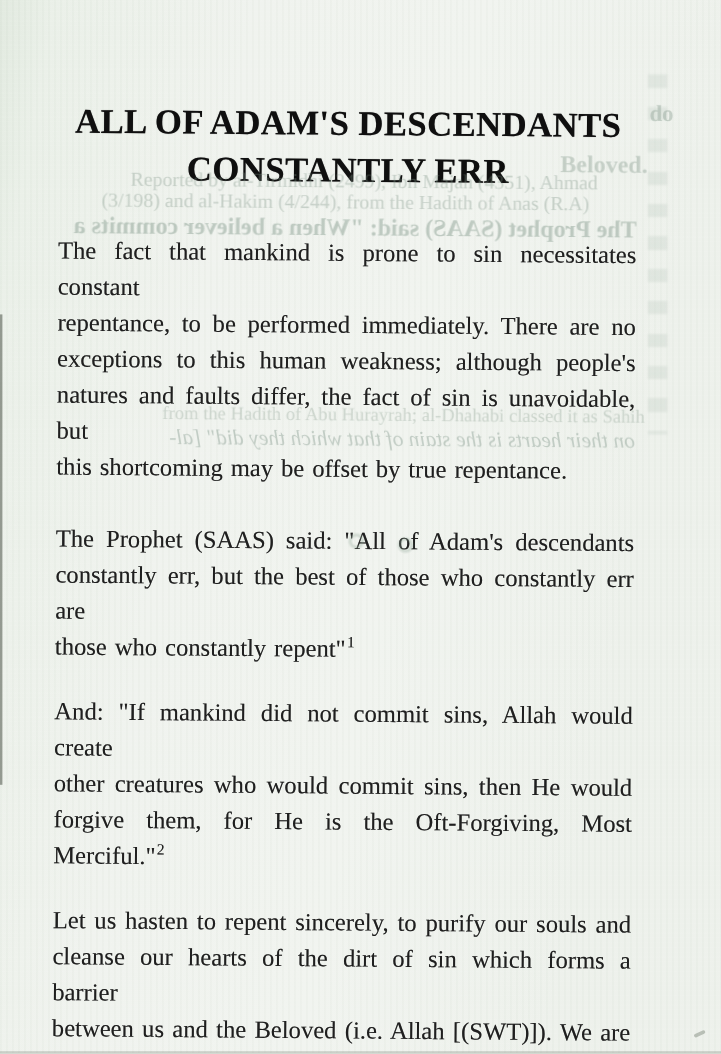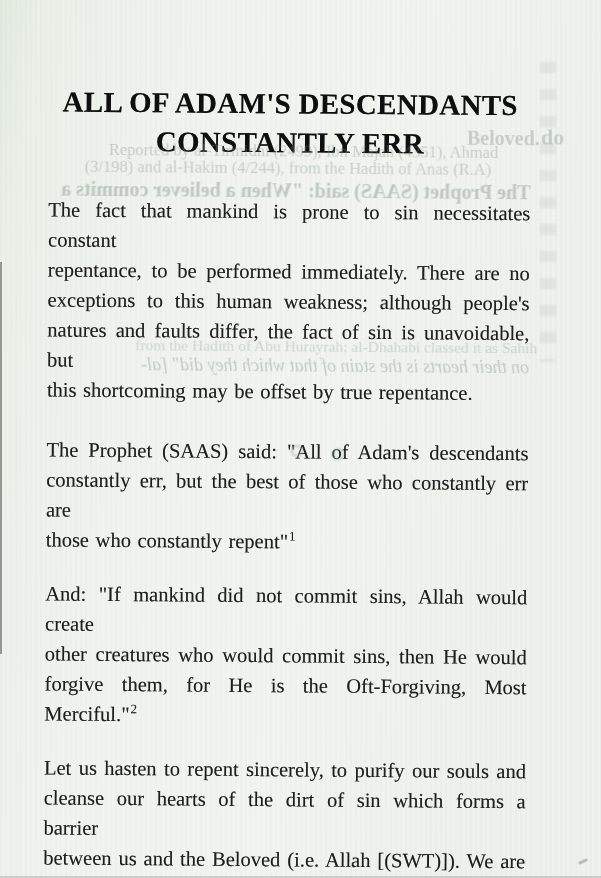--- a/index.html
+++ b/index.html
@@ -79,21 +79,21 @@
 
   
   .ghost {
     position: absolute;
     color: rgba(128,150,137,0.38);
     filter: blur(0.45px);
     white-space: nowrap;
     pointer-events: none;
   }
   .mirror { transform: scaleX(-1); }
-  .g-do        { left: 492px; top: 82px;  font-size: 22px; font-weight: bold; margin-top: 40px; }
+  .g-do        { left: 492px; top: 82px;  font-size: 19px; font-weight: bold; }
   .g-beloved   { left: 418px; top: 125px; font-size: 20px; font-weight: bold; }
   .g-fn1       { left: 60px;  top: 141px; font-size: 16.5px; }
   .g-fn2       { left: 36px;  top: 158px; font-size: 16.5px; }
   .g-prophet   { left: 0px;   top: 179px; width: 482px; font-size: 20px; font-weight: bold;
                  color: rgba(122,145,132,0.42); }
   .g-grade     { left: 88px;  top: 337px; font-size: 15.5px; color: rgba(130,152,138,0.33); }
   .g-quran     { left: 0px;   top: 355px; width: 482px; font-size: 18px; font-style: italic;
                  color: rgba(126,148,134,0.40); }
   .g-orn {
     position: absolute; width: 15px; height: 15px; border-radius: 50%;

